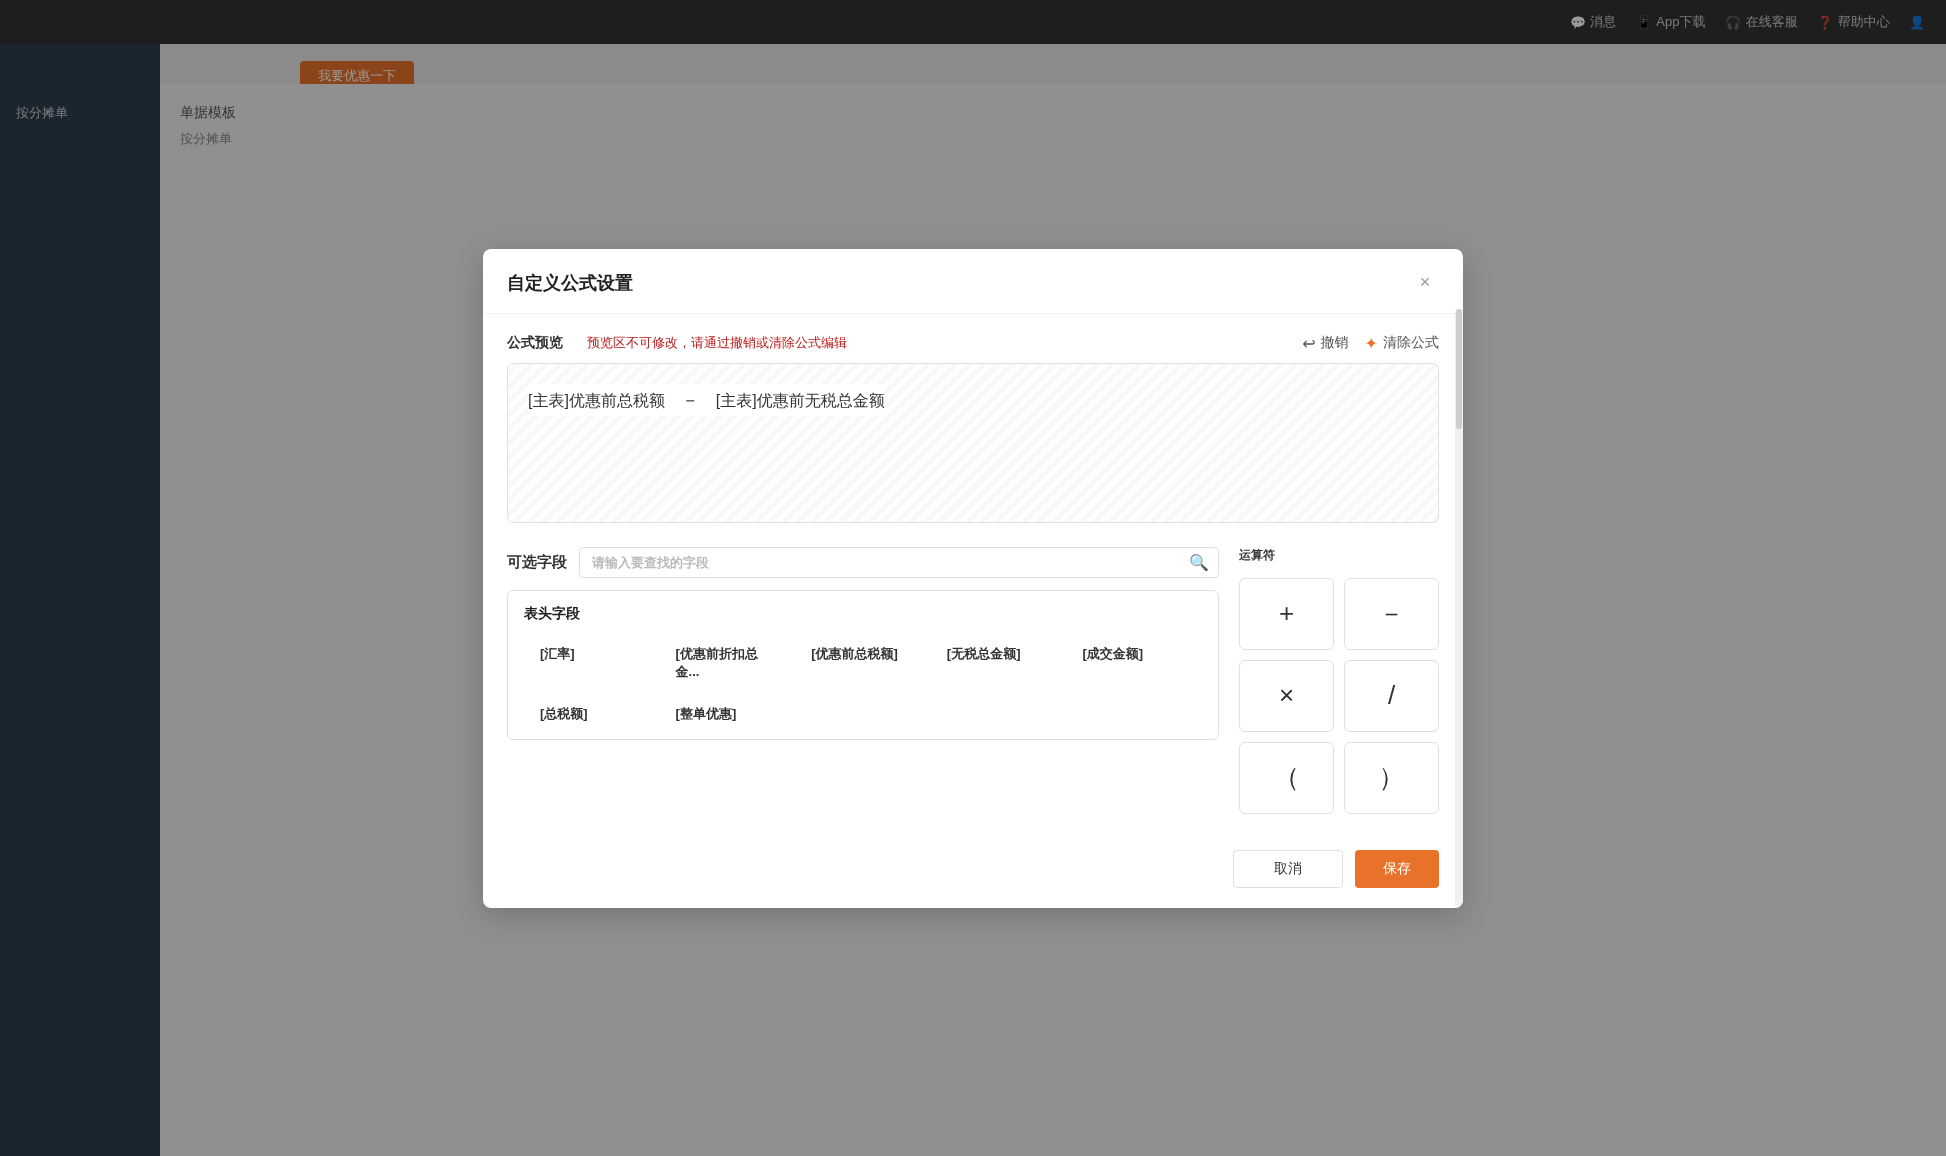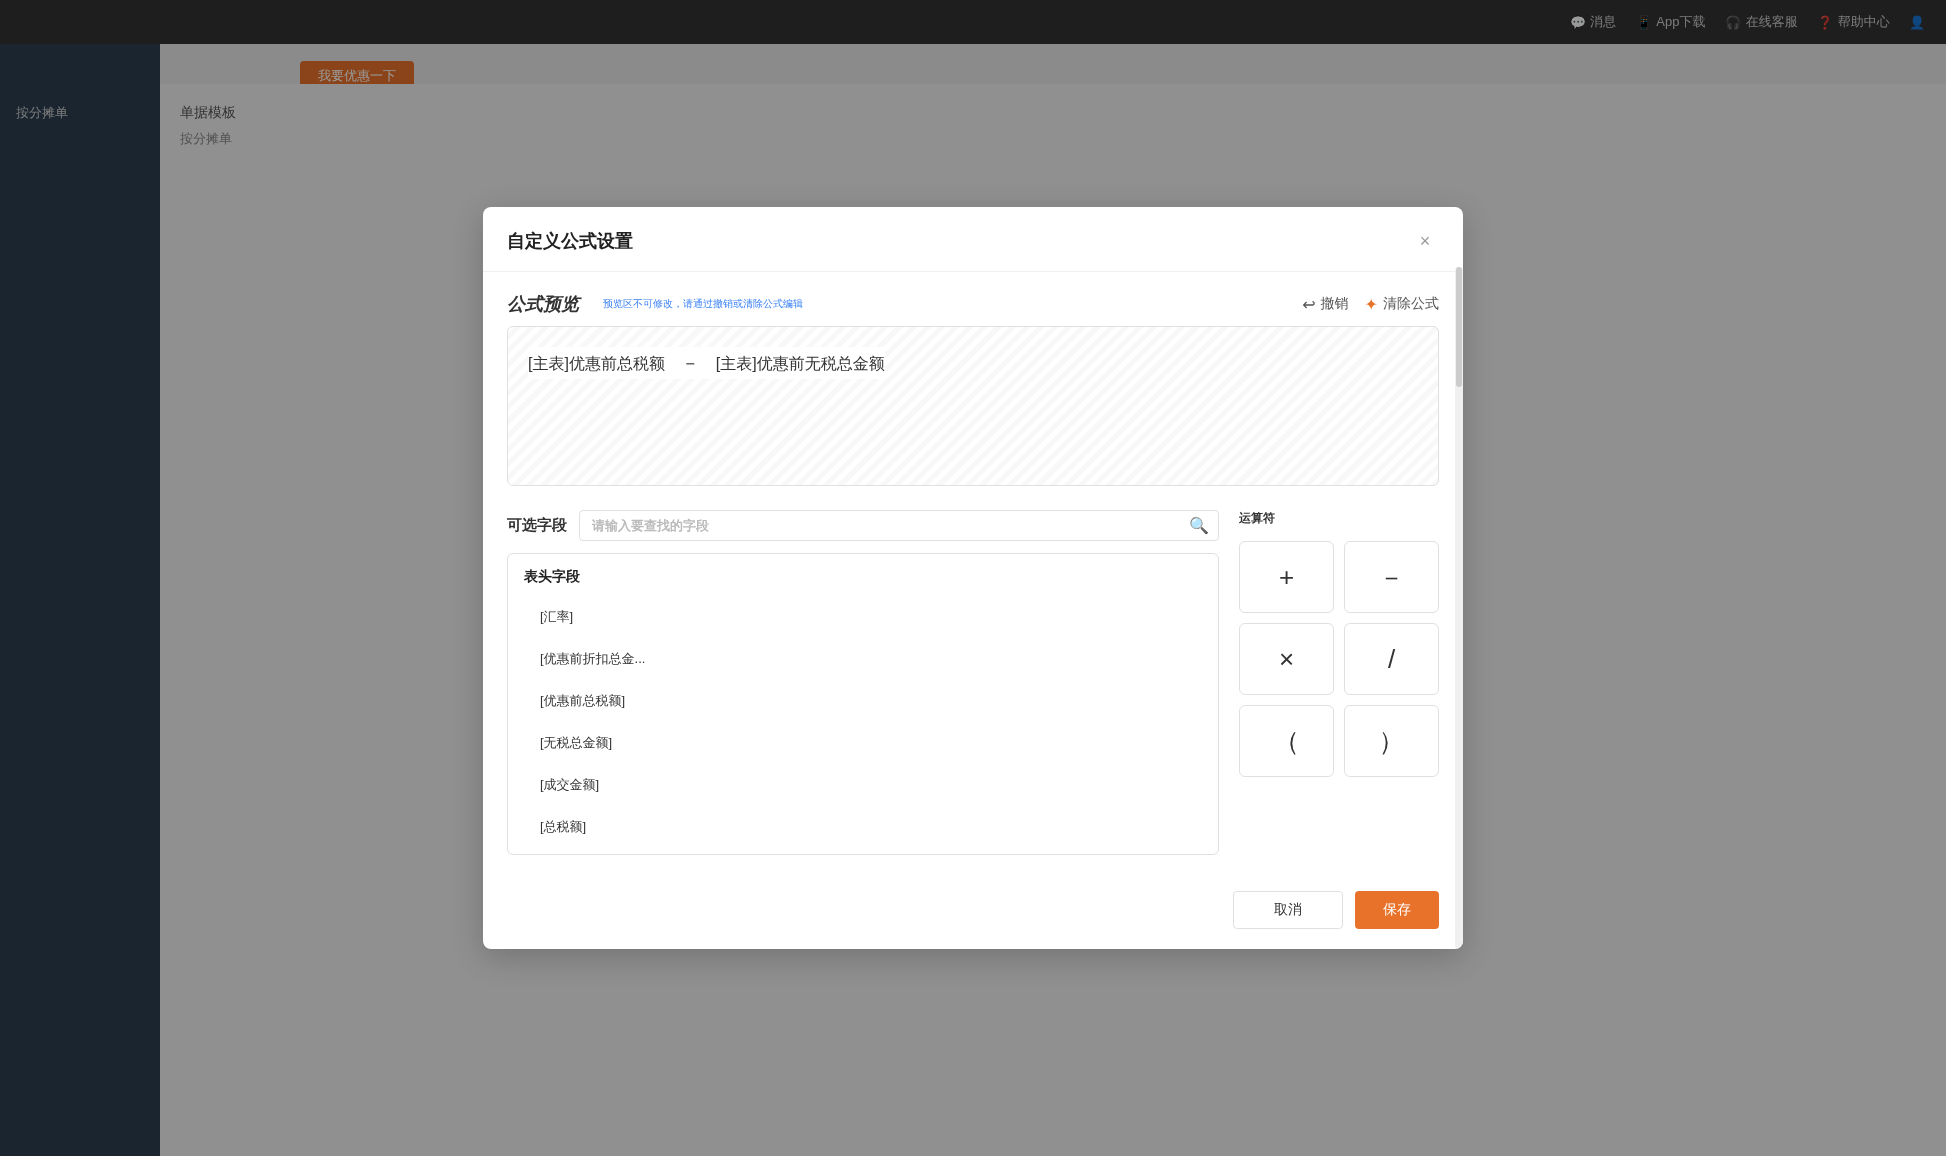--- a/index.html
+++ b/index.html
@@ -149,29 +149,28 @@
     .formula-section {
       margin-bottom: 24px;
     }
     .section-header {
       display: flex;
       align-items: center;
       justify-content: space-between;
       margin-bottom: 10px;
     }
     .section-label {
-      font-size: 18px;
+      font-size: 14px;
       font-weight: 600;
       color: #333;
       margin-right: 12px;
-      font-style: italic;
     }
     .section-hint {
-      font-size: 10px;
-      color: #3b82f6;
+      font-size: 13px;
+      color: #b91c1c;
       text-align: center;
     }
     .section-actions {
       display: flex;
       align-items: center;
       gap: 16px;
     }
     .action-btn {
       display: flex;
       align-items: center;
@@ -275,22 +274,23 @@
       padding: 14px 16px 4px;
     }
     .fields-category-title {
       font-size: 14px;
       font-weight: 600;
       color: #222;
       margin-bottom: 10px;
     }
     .fields-grid {
       display: grid;
-      grid-template-columns: repeat(1, 1fr);
+      grid-template-columns: repeat(5, 1fr);
       gap: 0;
+      font-weight: bold;
     }
     .field-item {
       padding: 12px 16px;
       font-size: 13px;
       color: #333;
       cursor: pointer;
       border-radius: 4px;
     }
     .fields-scroll-area {
       max-height: 300px;

